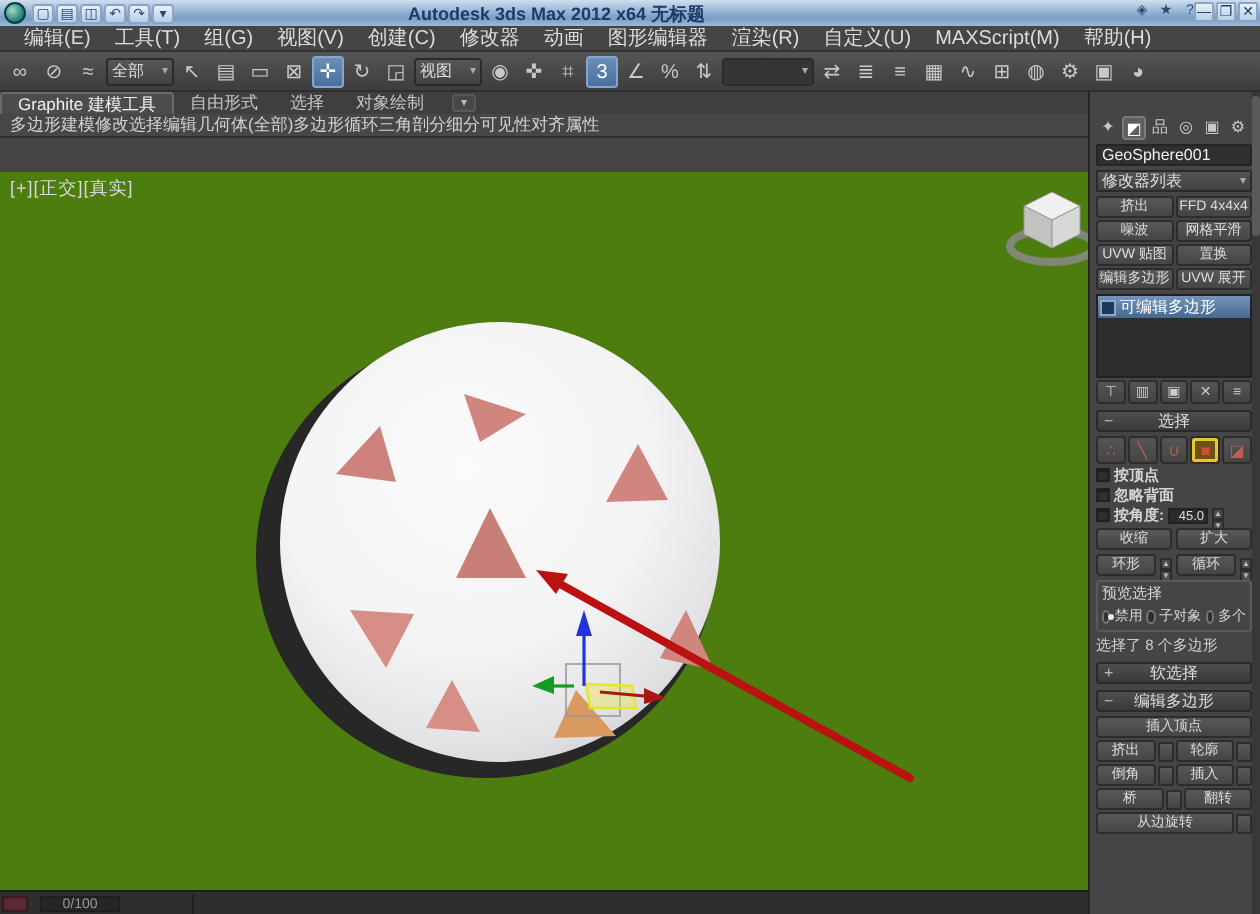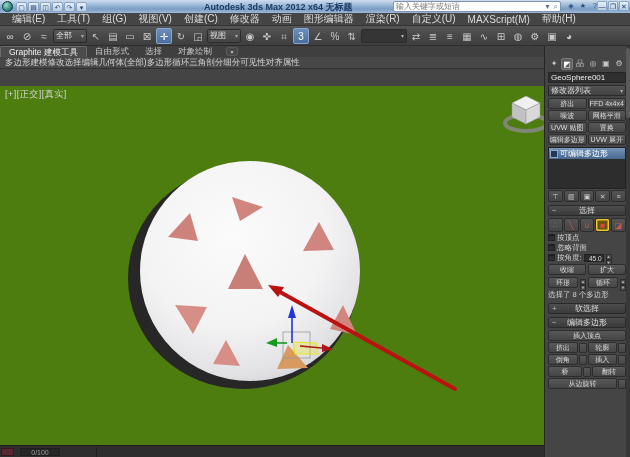--- a/index.html
+++ b/index.html
@@ -83,21 +83,21 @@
     background:linear-gradient(180deg,#555,#434343);border:1px solid #2d2d2d;border-radius:2px;}
   .rollout{margin-top:3px;height:11px;background:linear-gradient(180deg,#4e4e4e,#3a3a3a);border:1px solid #2a2a2a;
     border-radius:2px;position:relative;text-align:center;font-size:8px;color:#ddd;line-height:10px;}
   .rollout .sign{position:absolute;left:3px;top:0;font-size:8px;color:#bbb;}
   .subobj{margin-top:2px;display:flex;gap:1px;}
   .so-btn{width:15px;height:14px;line-height:13px;text-align:center;font-size:8px;color:#c25b54;
     background:linear-gradient(180deg,#555,#454545);border:1px solid #2d2d2d;border-radius:2px;}
   .so-btn.active{background:#6b5113;box-shadow:inset 0 0 0 1.5px #e8c52a;color:#d84a3a;}
   .chkrow{margin-top:1px;display:flex;align-items:center;gap:2px;height:9px;}
   .chk{width:7px;height:7px;background:#303030;border:1px solid #222;box-shadow:inset 0 1px 1px #1a1a1a;}
-  .chkrow label{font-size:7.5px;color:#d5d5d5;}
+  .chkrow label{font-size:7.5px;color:#d5d5d5;font-weight:bold;}
   .minifield{width:20px;height:8px;background:#2c2c2c;border:1px solid #222;color:#ddd;font-size:6.5px;
     line-height:7px;text-align:right;padding-right:1px;}
   .spin{width:6px;height:8px;display:flex;flex-direction:column;}
   .spin i{flex:1;font-style:normal;font-size:4px;line-height:4px;text-align:center;color:#bbb;background:#4c4c4c;border:1px solid #2d2d2d;}
   .btnpair{margin-top:2px;display:flex;gap:2px;align-items:center;}
   .btnpair .pbtn{flex:1;}
   .pvgroup{margin-top:2px;border:1px solid #5a5a5a;border-radius:2px;padding:1px 2px 2px;position:relative;}
   .pvtitle{font-size:7.5px;color:#d5d5d5;}
   .radios{display:flex;align-items:center;gap:2px;margin-top:1px;}
   .radio{width:7px;height:7px;border-radius:50%;background:#2e2e2e;border:1px solid #777;position:relative;}
@@ -125,25 +125,20 @@
     <div class="app-logo"></div>
     <div class="qat">
       <span>▢</span>
       <span>▤</span>
       <span>◫</span>
       <span>↶</span>
       <span>↷</span>
       <span>▾</span>
     </div>
     <div class="title-text">Autodesk 3ds Max 2012 x64  无标题</div>
-    <div class="search">
-      <input placeholder="输入关键字或短语" style="">
-      <span class="sic">▾</span>
-      <span class="sic">⌕</span>
-    </div>
     <div class="ic-icons">
       <span>◈</span>
       <span>★</span>
       <span>?</span>
     </div>
     <div class="win-controls">
       <span>—</span>
       <span>❐</span>
       <span>✕</span>
     </div>
@@ -351,20 +346,31 @@
       <span class="spin">
           <i>▲</i>
           <i>▼</i>
         </span>
       <div class="pbtn">循环</div>
       <span class="spin">
           <i>▲</i>
           <i>▼</i>
         </span>
     </div>
+    <div class="pvgroup">
+      <div class="pvtitle">预览选择</div>
+      <div class="radios">
+        <span class="radio sel"></span>
+        <label>禁用</label>
+        <span class="radio"></span>
+        <label>子对象</label>
+        <span class="radio"></span>
+        <label>多个</label>
+      </div>
+    </div>
     <div class="statustxt">选择了 8 个多边形</div>
 
     <div class="rollout">
       <span class="sign">+</span>
       <span>软选择</span>
     </div>
     <div class="rollout">
       <span class="sign">−</span>
       <span>编辑多边形</span>
     </div>

